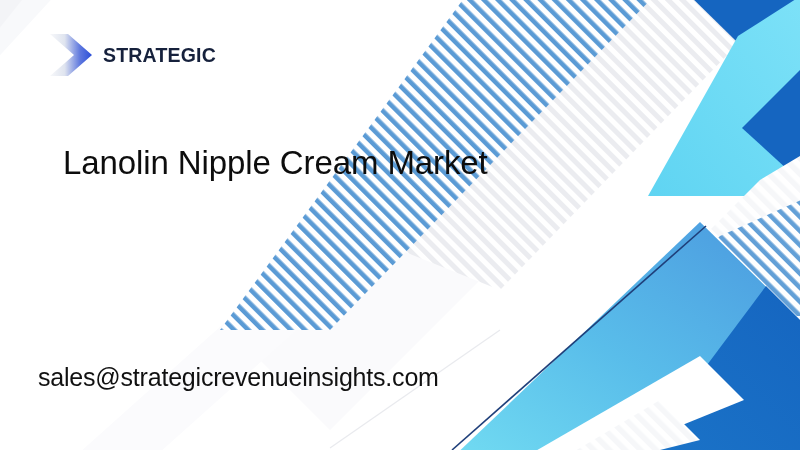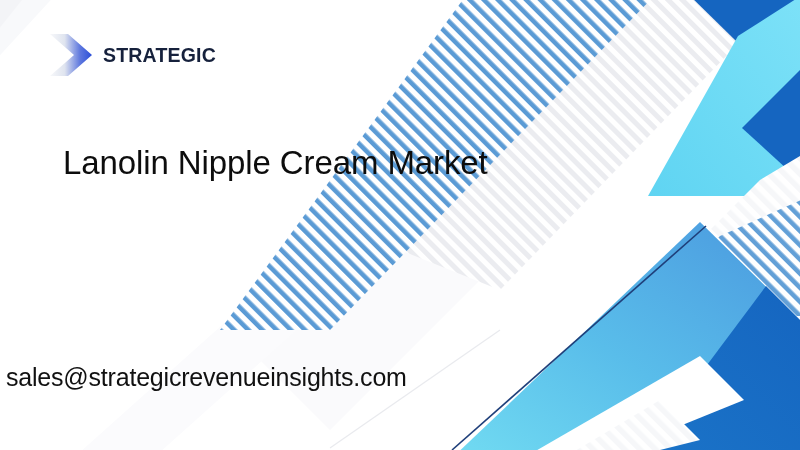--- a/index.html
+++ b/index.html
@@ -70,21 +70,21 @@
     font-size: 33px;
     font-weight: normal;
     color: #0d0d0d;
     letter-spacing: -0.1px;
     white-space: nowrap;
   }
 
   
   .email {
     position: absolute;
-    left: 6px;
+    left: 38px;
     top: 363px;
     font-size: 25px;
     font-weight: normal;
     color: #111111;
     letter-spacing: -0.2px;
     white-space: nowrap;
   }
 </style>
 </head>
 <body>

